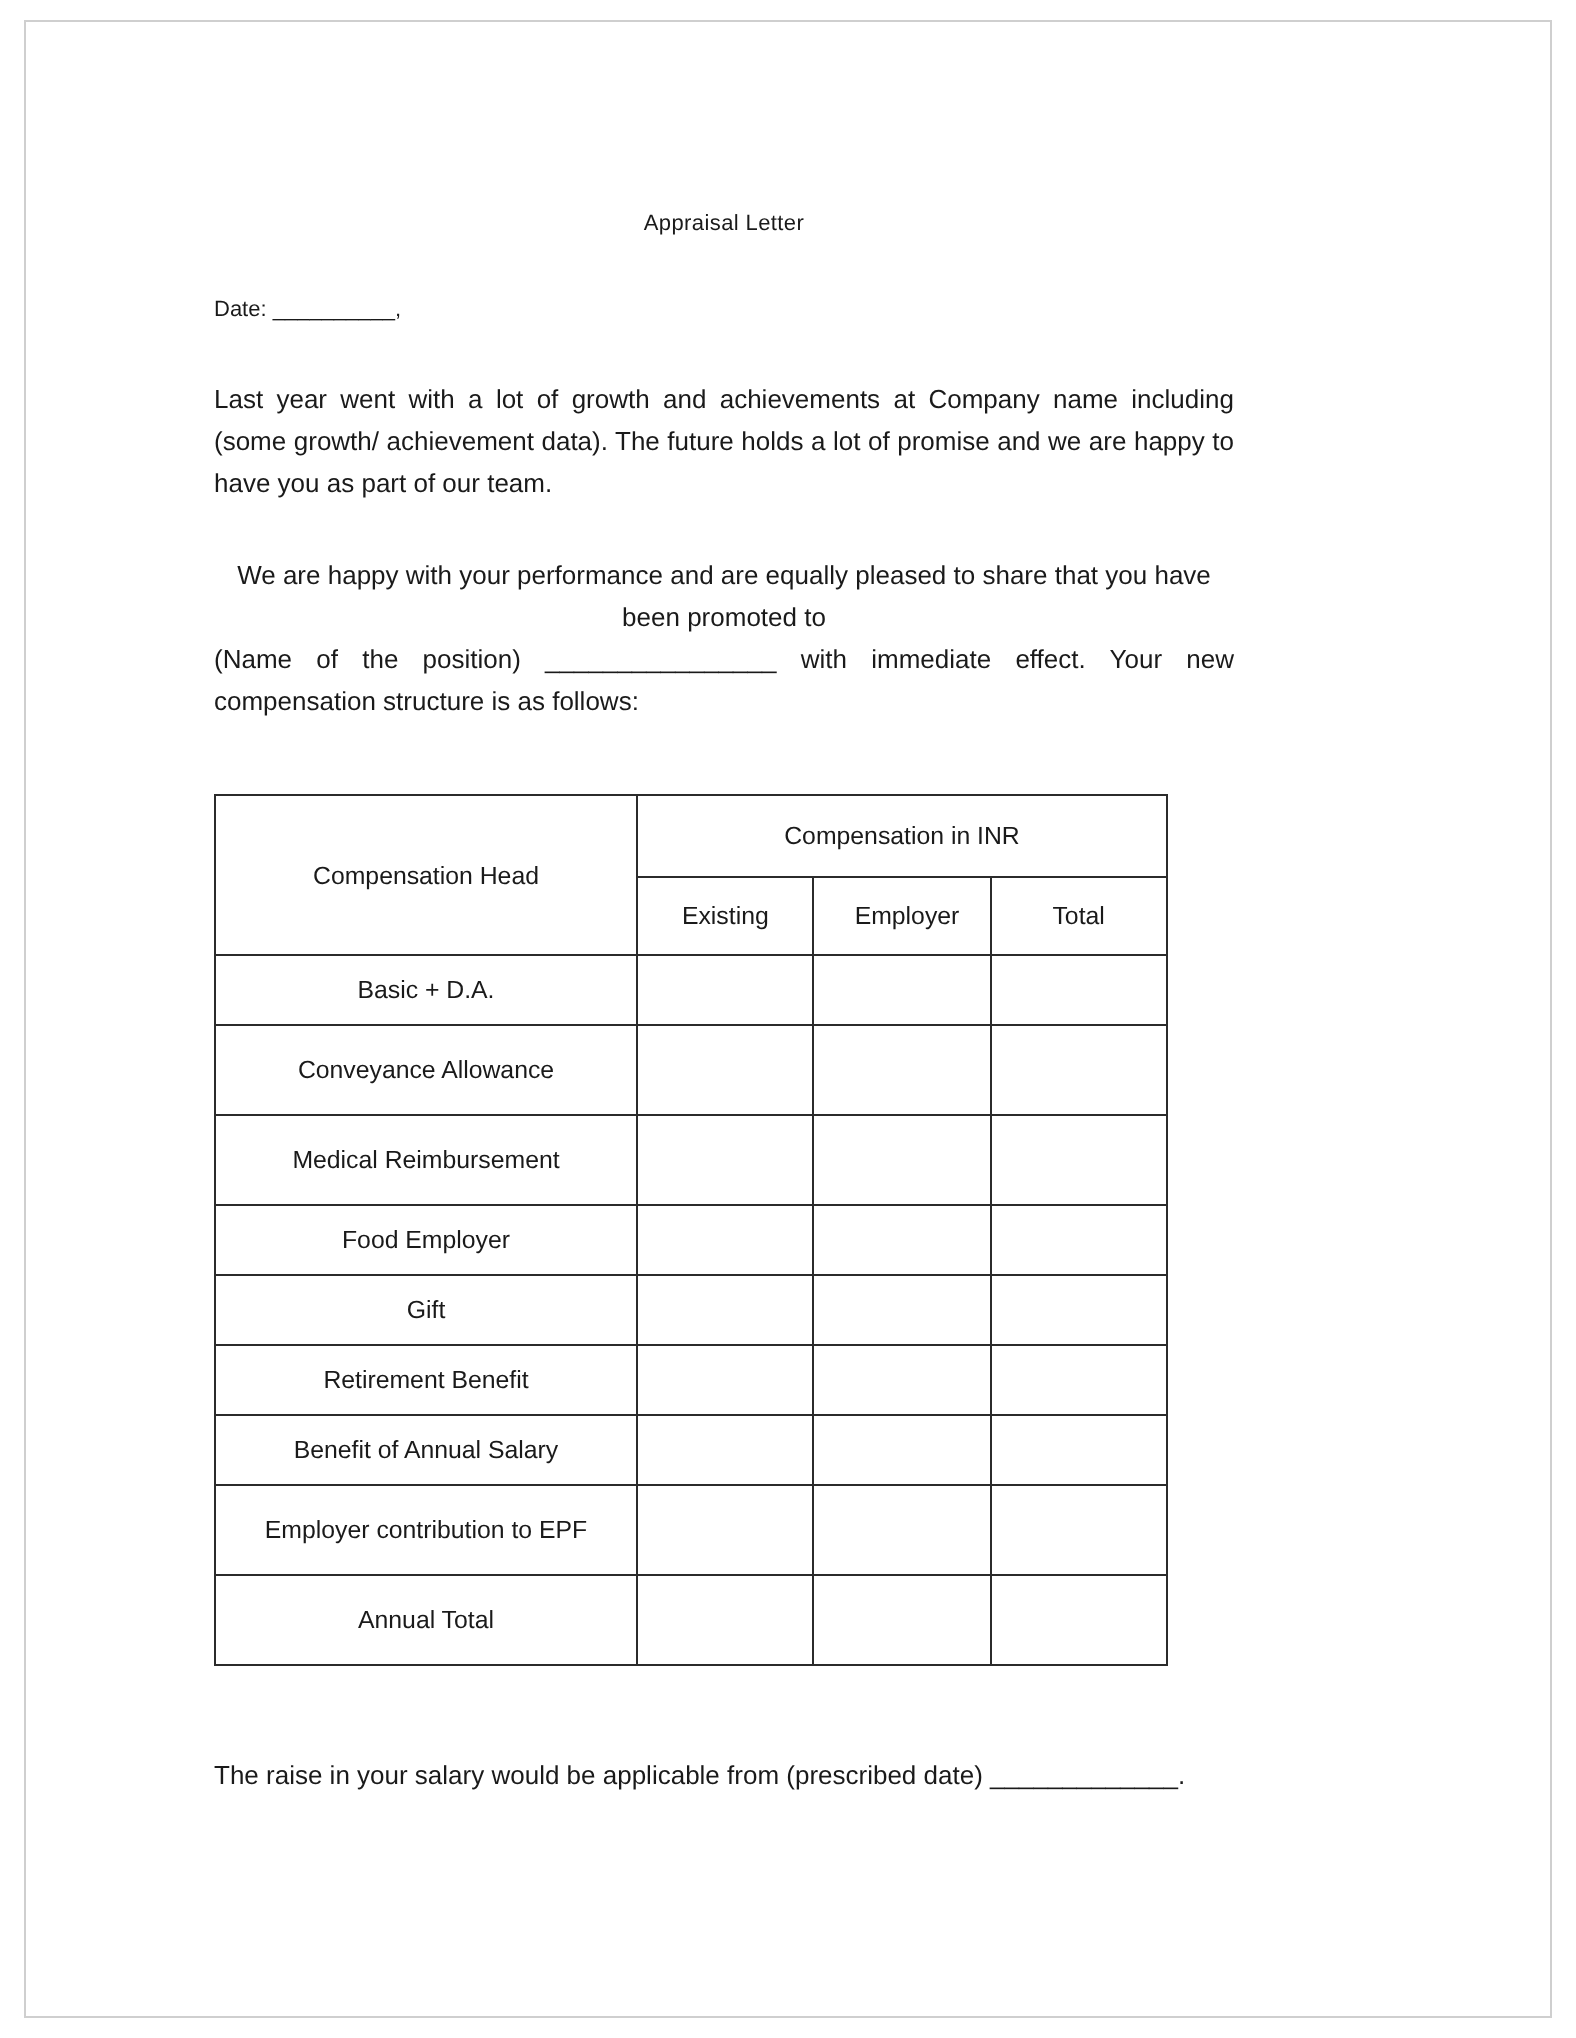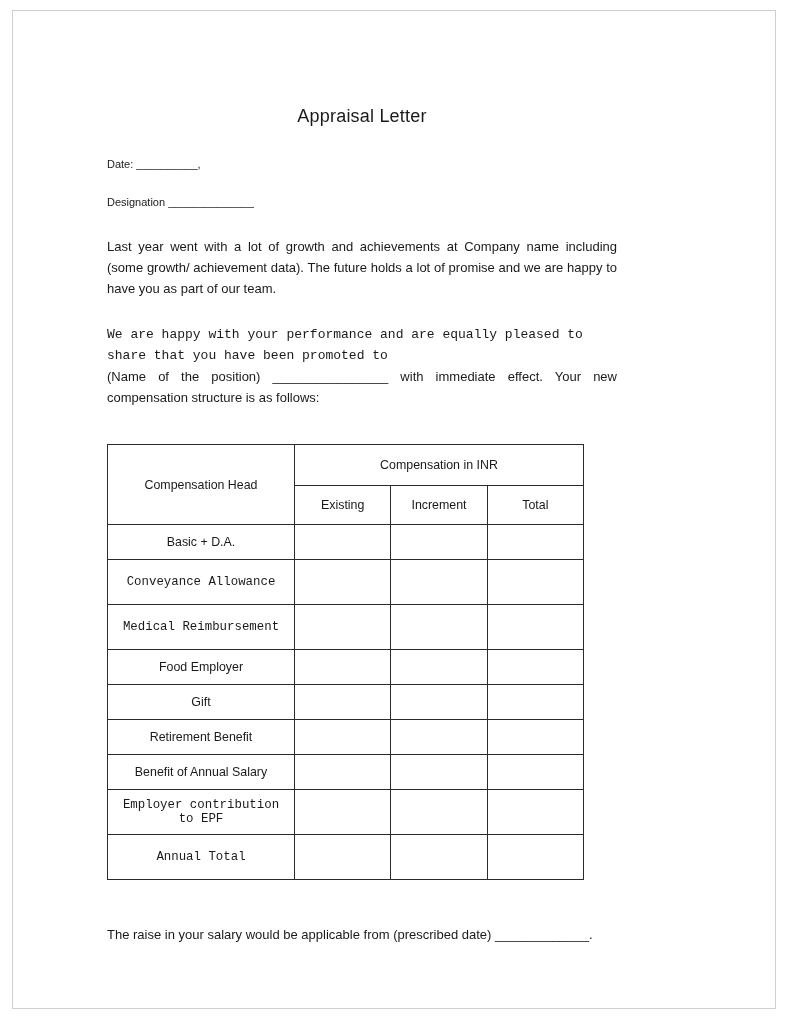--- a/index.html
+++ b/index.html
@@ -30,109 +30,108 @@
     box-sizing: border-box;
   }
   .content {
     position: absolute;
     left: 94px;
     top: 0;
     width: 510px;
   }
   .doc-title {
     text-align: center;
-    font-size: 18px;
+    font-size: 11px;
     color: #1a1a1a;
     margin-top: 95px;
     letter-spacing: 0.2px;
   }
   .line {
     font-size: 11px;
     color: #1a1a1a;
     line-height: 1.55;
   }
   .gap-sm { margin-top: 21px; }
   .gap-md { margin-top: 25px; }
   .gap-lg { margin-top: 29px; }
   .para {
     font-size: 13px;
     color: #1a1a1a;
     line-height: 1.62;
     text-align: justify;
     text-justify: inter-word;
   }
-  .para.nojust { text-align: left; font-family: Liberation Mono, monospace; }
+  .para.nojust { text-align: center; }
 
   table.comp {
     border-collapse: collapse;
     margin-top: 36px;
     width: 477px;
     table-layout: fixed;
   }
   table.comp td, table.comp th {
     border: 1px solid #2b2b2b;
     font-size: 12.4px;
     font-weight: normal;
     color: #1a1a1a;
     text-align: center;
     vertical-align: middle;
-    padding: 6px 8px;
+    padding: 6px 20px;
   }
   td.head-cell {
     width: 170px;
     height: 56px;
   }
   td.inr {
     height: 28px;
   }
   td.sub {
     height: 26px;
     width: 97px;
   }
   td.row-label {
     height: 22px;
     padding: 6px 6px;
   }
   td.empty {
     height: 22px;
   }
-  .row-tall td { height: 32px; font-family: Liberation Mono, monospace; }
+  .row-tall td { height: 32px; }
   .row-short td { height: 22px; }
 
   .after-table { margin-top: 44px; }
 </style>
 </head>
 <body>
 
 <div class="page">
   <div class="sheet">
     <div class="content">
 
       <div class="doc-title">Appraisal Letter</div>
 
       <div class="line gap-lg">Date: __________,</div>
 
 
-      <div class="line gap-sm">Designation ______________</div>
 
 
       <div class="para gap-md">Last year went with a lot of growth and achievements at Company name including (some growth/ achievement data). The future holds a lot of promise and we are happy to have you as part of our team.</div>
 
       <div class="para nojust gap-md">We are happy with your performance and are equally pleased to share that you have been promoted to</div>
       <div class="para">(Name of the position) ________________ with immediate effect. Your new compensation structure is as follows:</div>
 
       <table class="comp">
         <tbody>
           <tr>
             <td class="head-cell" rowspan="2">Compensation Head</td>
             <td class="inr" colspan="3">Compensation in INR</td>
           </tr>
           <tr>
             <td class="sub">Existing</td>
-            <td class="sub">Increment</td>
+            <td class="sub">Employer</td>
             <td class="sub">Total</td>
           </tr>
 
           <tr class="row-short">
             <td class="row-label">Basic + D.A.</td>
             <td class="empty"></td>
             <td class="empty"></td>
             <td class="empty"></td>
           </tr>
 

